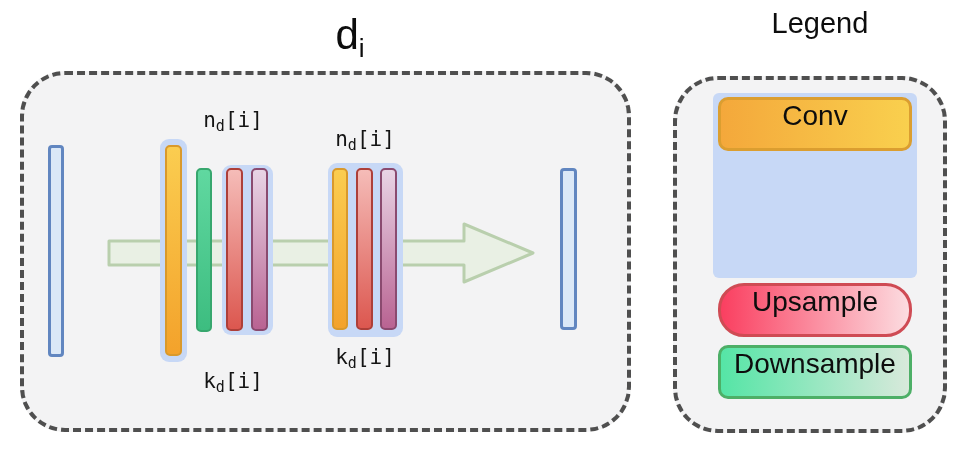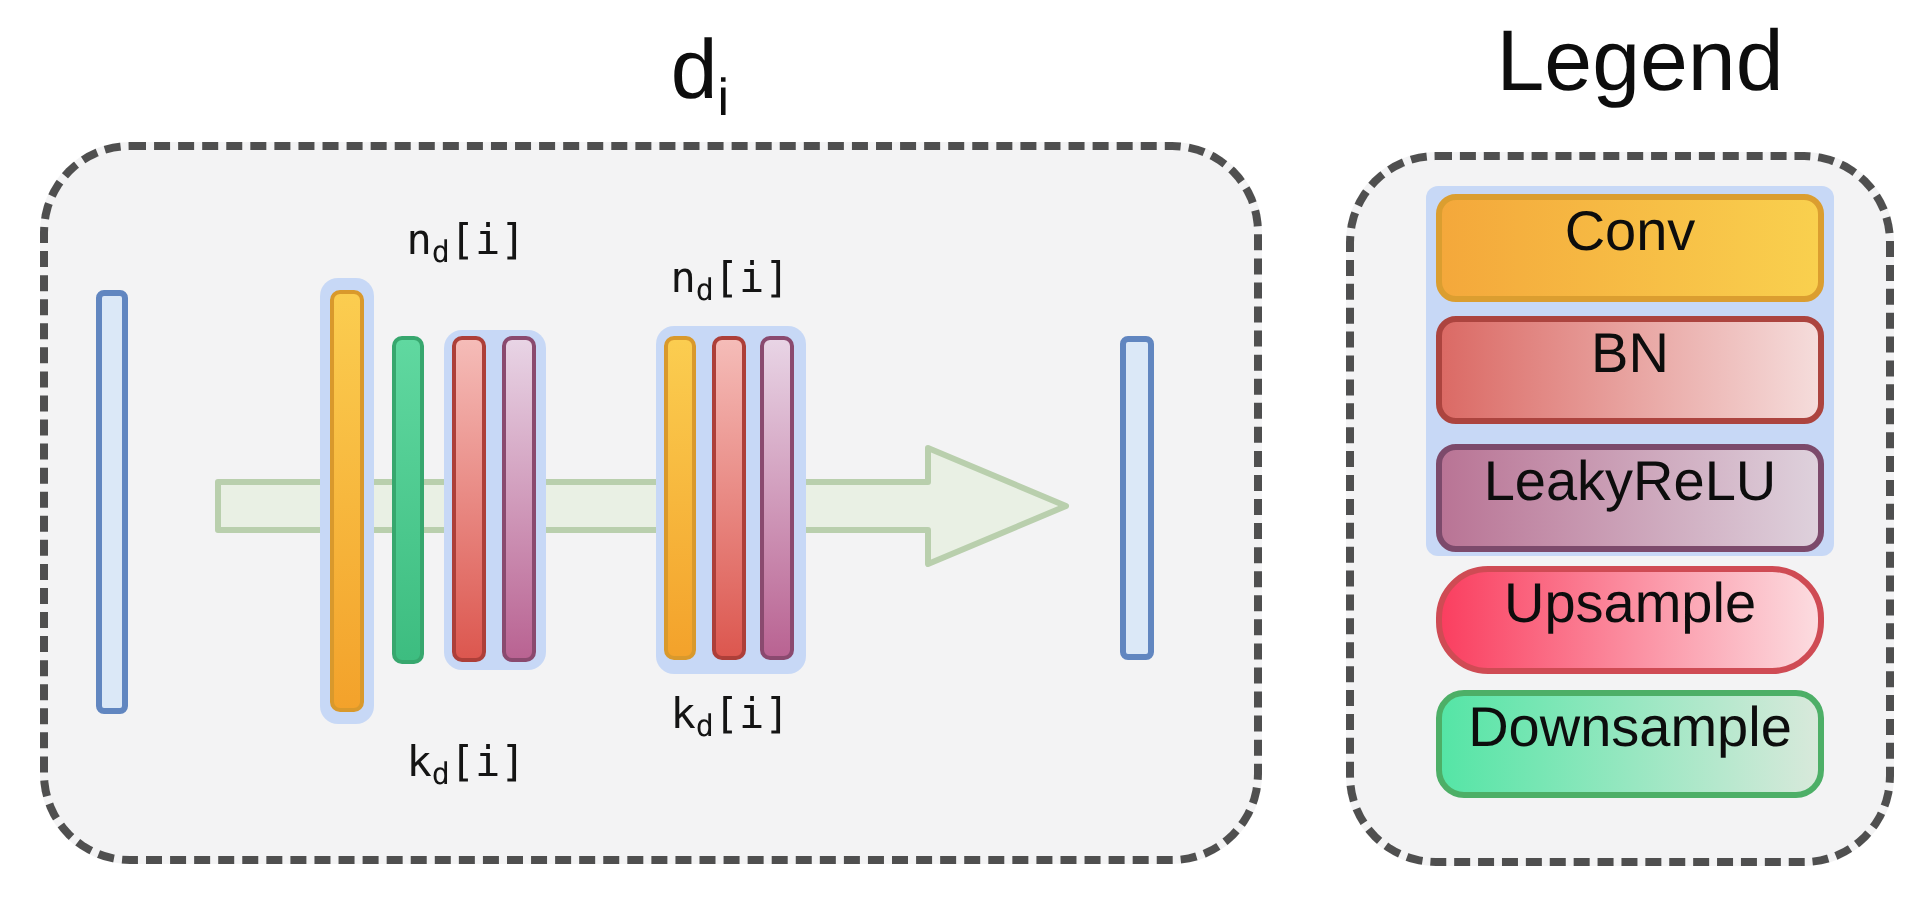--- a/index.html
+++ b/index.html
@@ -8,21 +8,21 @@
     font-family:"Liberation Sans", sans-serif;color:#111;
   }
   
   .main-title{
     position:absolute;left:300px;top:12px;width:100px;text-align:center;
     font-size:42px;line-height:1.1;color:#0d0d0d;
   }
   .main-title .sub{font-size:26px;vertical-align:-0.32em;}
   .legend-title{
     position:absolute;left:735px;top:8px;width:170px;text-align:center;
-    font-size:43px;line-height:1.1;color:#0d0d0d;
+    font-size:29px;line-height:1.1;color:#0d0d0d;
   }
   
   .dash-box{
     position:absolute;background:#f3f3f4;border:4.5px dashed #4f4f4f;border-radius:45px;
     box-sizing:border-box;
   }
   .main-box{left:20px;top:71px;width:611px;height:361px;}
   .legend-box{left:673px;top:76px;width:274px;height:357px;}
   
   .halo{position:absolute;background:#c7d8f6;border-radius:9px;}
@@ -45,21 +45,21 @@
   .legend-item{
     position:absolute;left:41px;width:194px;height:54px;border-radius:10px;
     box-sizing:border-box;border:3px solid #000;
     display:flex;align-items:flex-start;justify-content:center;
     font-size:28px;color:#0d0d0d;
   }
   .li-conv{top:17px;background:linear-gradient(to right,#f4a83b,#f9d04e);border-color:#db9e30;}
   .li-bn{top:78px;background:linear-gradient(to right,#db6a65,#f5dcdb);border-color:#ac443f;}
   .li-relu{top:142px;background:linear-gradient(to right,#b97495,#ded1dc);border-color:#7c4a6b;}
   .li-up{top:203px;background:linear-gradient(to right,#fa3f60,#fcdce0);border-color:#cf4b54;border-radius:26px;}
-  .li-down{top:265px;background:linear-gradient(to right,#55e5a6,#d8e9db);border-color:#4daf67;border-radius:14px;}
+  .li-down{top:265px;background:linear-gradient(to right,#55e5a6,#d8e9db);border-color:#4daf67;}
 </style>
 </head>
 <body>
 
 <div class="canvas">
 
   <div class="main-title"><span>d</span><span class="sub">i</span></div>
 
   <div class="legend-title">Legend</div>
 
@@ -92,26 +92,20 @@
     <div class="mono-label" style="left:291px;top:270px;"><span>k</span><span class="msub">d</span><span>[i]</span></div>
 
     <div class="bar bar-io" style="left:536px;top:93px;width:17px;height:162px;"></div>
   </div>
 
   <div class="dash-box legend-box">
     <div class="legend-bg"></div>
     <div class="legend-item li-conv">
         <span>Conv</span>
       </div>
-    <div class="legend-item li-bn">
-        <span>BN</span>
-      </div>
-    <div class="legend-item li-relu">
-        <span>LeakyReLU</span>
-      </div>
     <div class="legend-item li-up">
         <span>Upsample</span>
       </div>
     <div class="legend-item li-down">
         <span>Downsample</span>
       </div>
   </div>
 
 </div>
 

